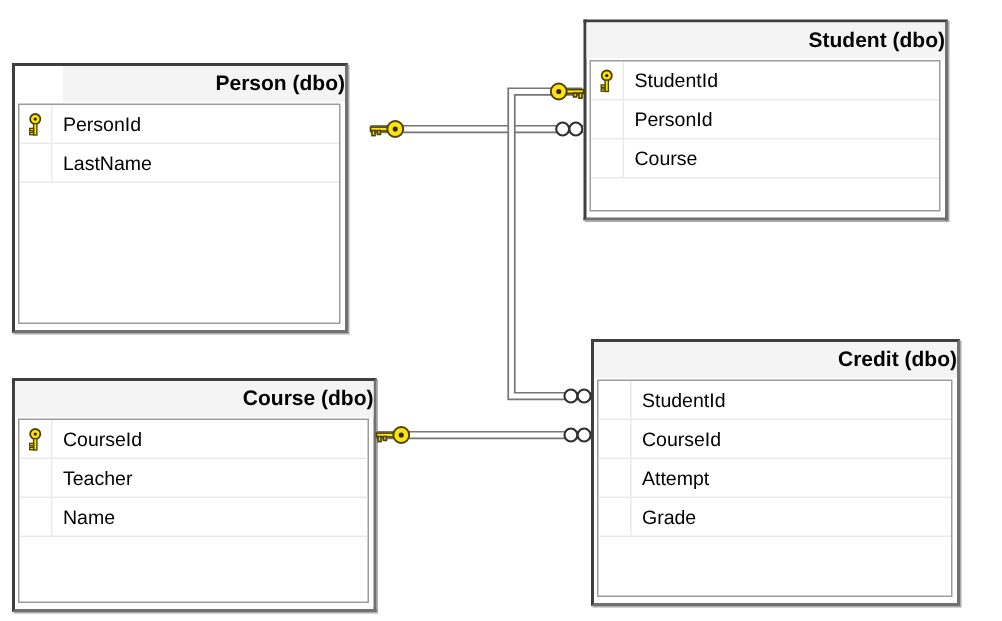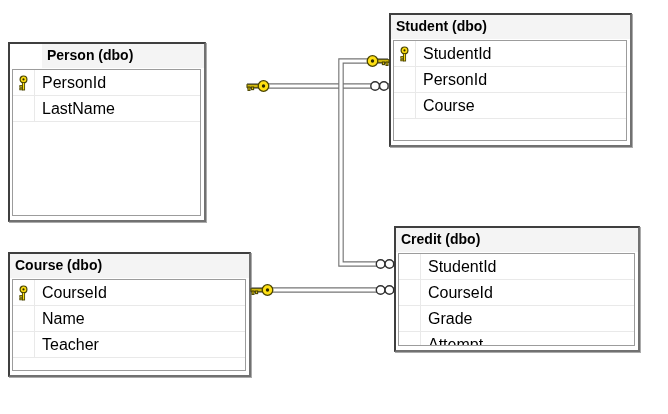--- a/index.html
+++ b/index.html
@@ -9,20 +9,21 @@
     font-family:"Liberation Sans", sans-serif;
     overflow:hidden;
   }
   
   .tbl {
     position:absolute; box-sizing:border-box; background:#ffffff;
     border:2px solid;
     border-color:var(--table-border-dark,#3f3f3f) var(--table-border-light,#717171)
                  var(--table-border-light,#717171) var(--table-border-dark,#3f3f3f);
     box-shadow:1px 1px 0 var(--shadow,#ababab);
+    text-align:right;
   }
   .tbl-header {
     height:24px; box-sizing:border-box;
     background:var(--header-bg,#f4f4f4);
     color:var(--text,#000);
     font-weight:bold; font-size:14px; line-height:22px;
     padding-left:5px; white-space:nowrap; overflow:hidden;
     cursor:default; user-select:none;
   }
   .tbl-grid {
@@ -33,38 +34,38 @@
   .t-row {
     display:flex; height:25px; align-items:center;
     border-bottom:1px solid var(--row-divider,#e9e9e9);
   }
   .t-keycell {
     width:21px; flex:none; align-self:stretch;
     border-right:1px solid var(--row-divider,#e9e9e9);
     display:flex; align-items:center; justify-content:center;
   }
   .t-colname {
-    padding-left:7px; font-size:16px; color:var(--text,#000); white-space:nowrap;
+    padding-left:7px; font-size:13px; color:var(--text,#000); white-space:nowrap;
   }
   
   .conn-layer { position:absolute; left:0; top:0; }
   .c-outer { stroke:var(--line,#757575); stroke-width:5.5; fill:none; }
   .c-inner { stroke:#ffffff; stroke-width:3.2; fill:none; }
   .key-part { fill:var(--key-fill,#ffe013); stroke:var(--key-outline,#4a4400); stroke-width:1.1; }
   .key-bow  { fill:var(--key-fill,#ffe013); stroke:var(--key-outline,#4a4400); stroke-width:1.3; }
   .key-hole { fill:var(--key-hole,#2f2b00); stroke:none; }
   .inf-c { fill:#ffffff; stroke:var(--many-outline,#303030); stroke-width:1.4; }
   .key-small { display:block; }
 </style>
 </head>
 <body>
 
 <div class="canvas">
 
-  <div class="tbl" style="left:8px; top:42px; width:198px; height:180px;padding-left:32px;">
+  <div class="tbl" style="left:8px; top:42px; width:224px; height:180px;padding-left:32px;">
     <div class="tbl-header">Person (dbo)</div>
     <div class="tbl-grid">
         <div class="t-row">
           <span class="t-keycell">
             <svg class="key-small" width="11" height="16" viewBox="0 0 11 16">
     <circle class="key-bow" cx="5.5" cy="4.4" r="3.4" style="stroke-width:1.2"></circle>
     <circle class="key-hole" cx="5.5" cy="4.4" r="1.1"></circle>
     <rect class="key-part" x="4.4" y="7.4" width="2.2" height="7.6" style="stroke-width:0.9"></rect>
     <rect class="key-part" x="1.8" y="10.6" width="2.6" height="1.6" style="stroke-width:0.9"></rect>
     <rect class="key-part" x="1.8" y="13.2" width="2.6" height="1.6" style="stroke-width:0.9"></rect>
@@ -98,64 +99,64 @@
           <span class="t-keycell"></span>
           <span class="t-colname">PersonId</span>
         </div>
         <div class="t-row">
           <span class="t-keycell"></span>
           <span class="t-colname">Course</span>
         </div>
       </div>
   </div>
 
-  <div class="tbl" style="left:8px; top:252px; width:243px; height:125px;">
+  <div class="tbl" style="left:8px; top:252px; width:243px; height:156px;">
     <div class="tbl-header">Course (dbo)</div>
     <div class="tbl-grid">
         <div class="t-row">
           <span class="t-keycell">
             <svg class="key-small" width="11" height="16" viewBox="0 0 11 16">
     <circle class="key-bow" cx="5.5" cy="4.4" r="3.4" style="stroke-width:1.2"></circle>
     <circle class="key-hole" cx="5.5" cy="4.4" r="1.1"></circle>
     <rect class="key-part" x="4.4" y="7.4" width="2.2" height="7.6" style="stroke-width:0.9"></rect>
     <rect class="key-part" x="1.8" y="10.6" width="2.6" height="1.6" style="stroke-width:0.9"></rect>
     <rect class="key-part" x="1.8" y="13.2" width="2.6" height="1.6" style="stroke-width:0.9"></rect>
   </svg>
           </span>
           <span class="t-colname">CourseId</span>
         </div>
         <div class="t-row">
           <span class="t-keycell"></span>
+          <span class="t-colname">Teacher</span>
+        </div>
+        <div class="t-row">
+          <span class="t-keycell"></span>
           <span class="t-colname">Name</span>
         </div>
-        <div class="t-row">
-          <span class="t-keycell"></span>
-          <span class="t-colname">Teacher</span>
-        </div>
-      </div>
-  </div>
-
-  <div class="tbl" style="left:394px; top:226px; width:246px; height:126px;">
+      </div>
+  </div>
+
+  <div class="tbl" style="left:394px; top:226px; width:246px; height:178px;">
     <div class="tbl-header">Credit (dbo)</div>
     <div class="tbl-grid">
         <div class="t-row">
           <span class="t-keycell"></span>
           <span class="t-colname">StudentId</span>
         </div>
         <div class="t-row">
           <span class="t-keycell"></span>
           <span class="t-colname">CourseId</span>
         </div>
         <div class="t-row">
           <span class="t-keycell"></span>
+          <span class="t-colname">Attempt</span>
+        </div>
+        <div class="t-row">
+          <span class="t-keycell"></span>
           <span class="t-colname">Grade</span>
-        </div>
-        <div class="t-row">
-          <span class="t-keycell"></span>
-          <span class="t-colname">Attempt</span>
         </div>
       </div>
   </div>
 
   <svg class="conn-layer" width="668" height="414" viewBox="0 0 668 414">
 
     <g>
       <path class="c-outer" d="M247,86 H389"></path>
       <path class="c-inner" d="M247,86 H389"></path>
       <g transform="translate(247,86)">

